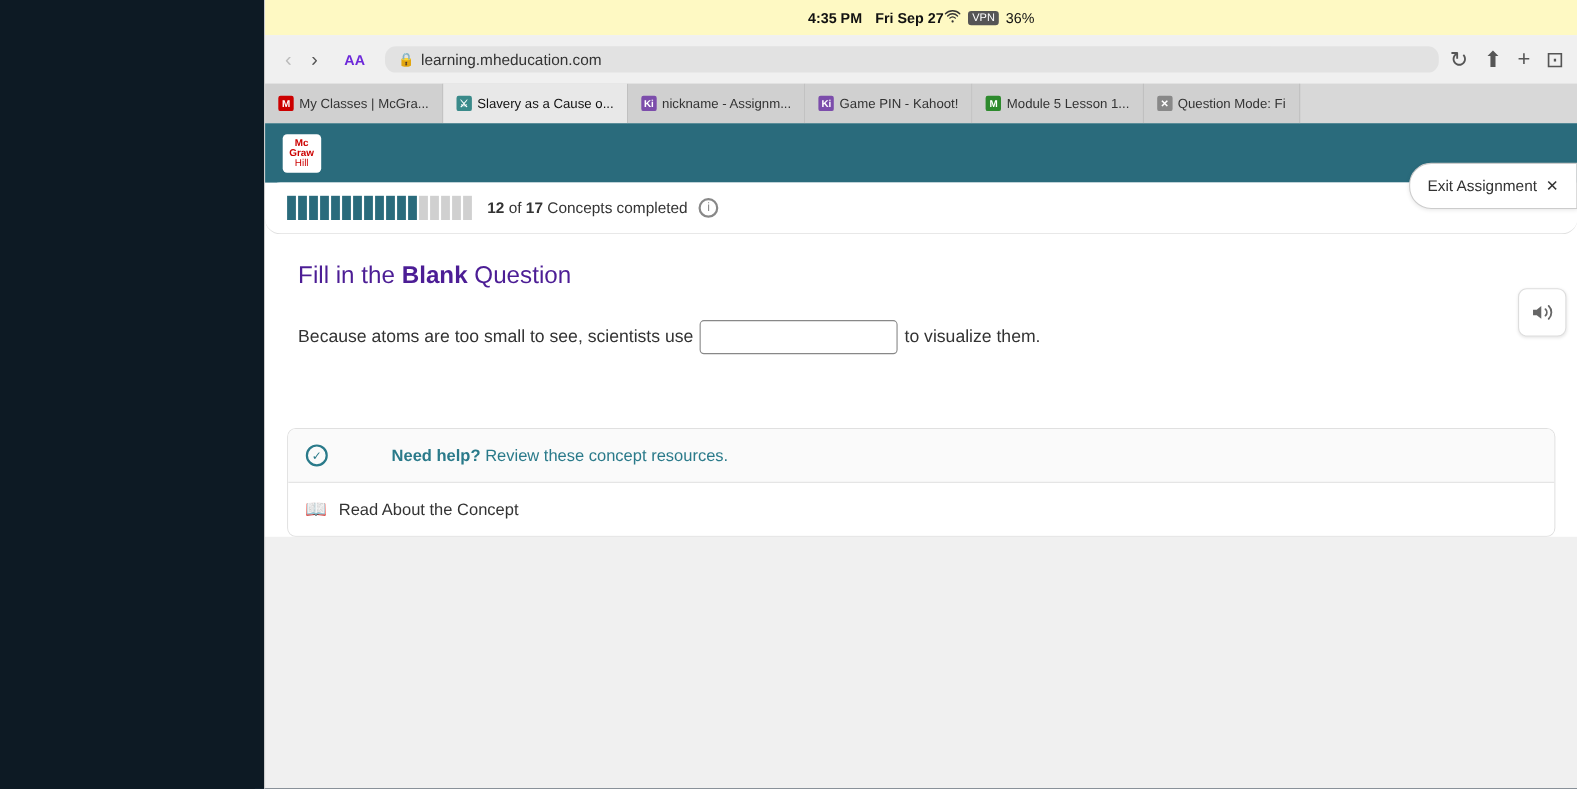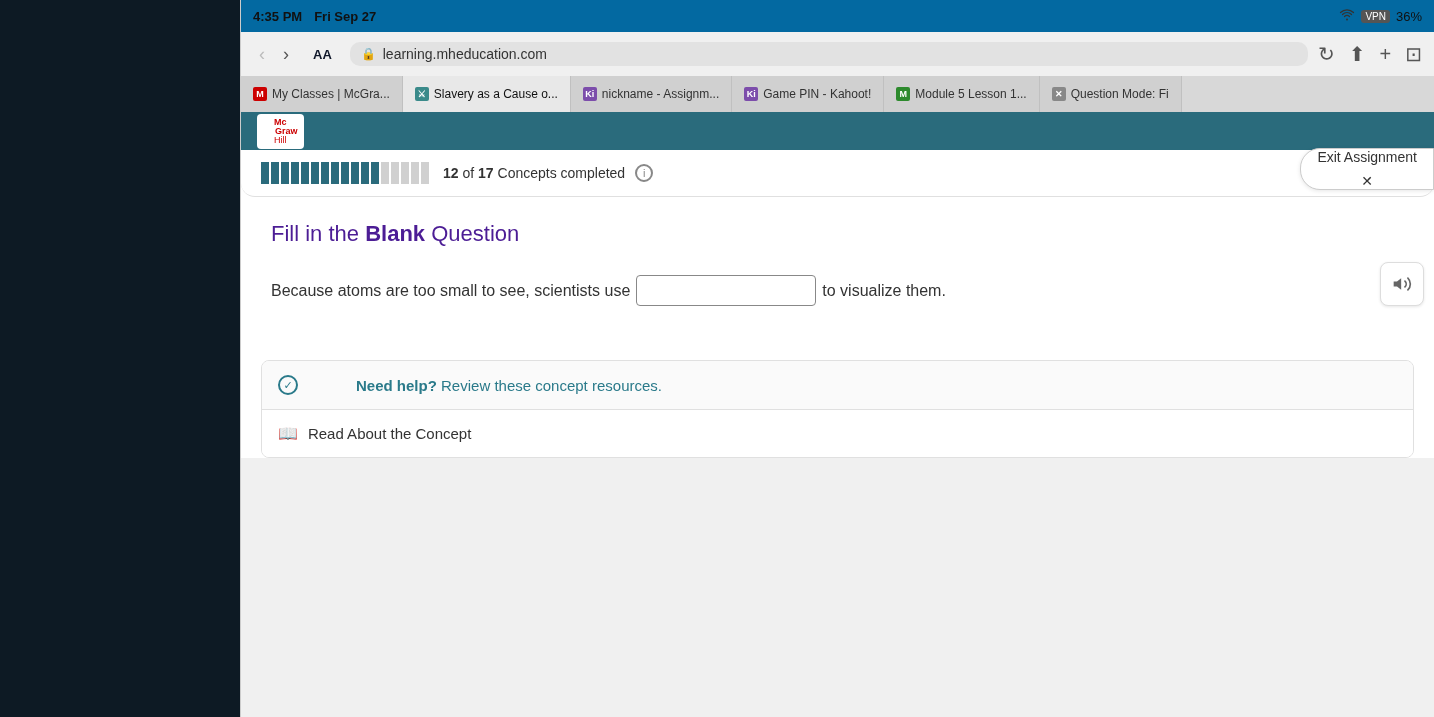--- a/index.html
+++ b/index.html
@@ -19,22 +19,22 @@
       width: 1194px;
       height: 717px;
       background: #f0f0f0;
       border-left: 1px solid #ccc;
     }
 
     
     .status-bar {
       display: flex;
       align-items: center;
-      justify-content: space-between;
-      background: #0369a1;
+      justify-content: center;
+      background: #fef9c3;
       padding: 4px 12px;
       height: 32px;
     }
     .status-left {
       display: flex;
       align-items: center;
       gap: 12px;
       font-size: 13px;
       font-weight: 600;
       color: #111;
@@ -67,21 +67,21 @@
       color: #555;
       cursor: pointer;
       padding: 2px 6px;
     }
     .nav-arrow.disabled { color: #bbb; }
     .aa-button {
       background: none;
       border: none;
       font-size: 13px;
       font-weight: bold;
-      color: #0f172a;
+      color: #6d28d9;
       cursor: pointer;
       padding: 2px 8px;
     }
     .url-bar {
       flex: 1;
       display: flex;
       align-items: center;
       background: #e2e2e2;
       border-radius: 10px;
       padding: 4px 12px;
@@ -149,57 +149,56 @@
     .tab-icon.gray { background: #888; }
 
     
     .exit-assignment {
       position: absolute;
       top: 148px;
       right: 0;
       background: white;
       border: 1px solid #ccc;
       border-radius: 20px 0 0 20px;
-      padding: 0 16px;
+      padding: 12px 16px;
       font-size: 14px;
       color: #333;
       display: flex;
       align-items: center;
       gap: 8px;
       cursor: pointer;
       box-shadow: 0 1px 4px rgba(0,0,0,0.1);
       z-index: 10;
-      flex-direction: column;
     }
 
     
     .content-area {
       background: white;
     }
 
     
     .header-bar {
       background: #2a6b7c;
       display: flex;
       align-items: center;
       padding: 8px 16px;
-      height: 38px;
+      height: 54px;
     }
     .mcgraw-logo {
       background: white;
       border: none;
       border-radius: 4px;
       padding: 4px 6px;
       display: flex;
       flex-direction: column;
       align-items: center;
       line-height: 1;
     }
     .mcgraw-logo .mc { font-size: 9px; font-weight: bold; color: #c00; }
-    .mcgraw-logo .graw { font-size: 9px; font-weight: bold; color: #c00; margin-left: 12px; }
+    .mcgraw-logo .graw { font-size: 9px; font-weight: bold; color: #c00; }
     .mcgraw-logo .hill { font-size: 9px; font-weight: normal; color: #c00; }
 
     
     .progress-area {
       display: flex;
       align-items: center;
       gap: 10px;
       padding: 12px 20px;
       background: white;
       border-bottom: 1px solid #e0e0e0;
@@ -241,21 +240,21 @@
       margin-bottom: 28px;
     }
     .question-title strong { font-weight: 700; }
     .question-body {
       font-size: 16px;
       color: #333;
       display: flex;
       align-items: center;
       flex-wrap: wrap;
       gap: 6px;
-      margin-bottom: 30px;
+      margin-bottom: 43px;
     }
     .blank-input {
       border: 1px solid #888;
       border-radius: 4px;
       padding: 6px 10px;
       font-size: 15px;
       width: 180px;
       outline: none;
       background: white;
     }

